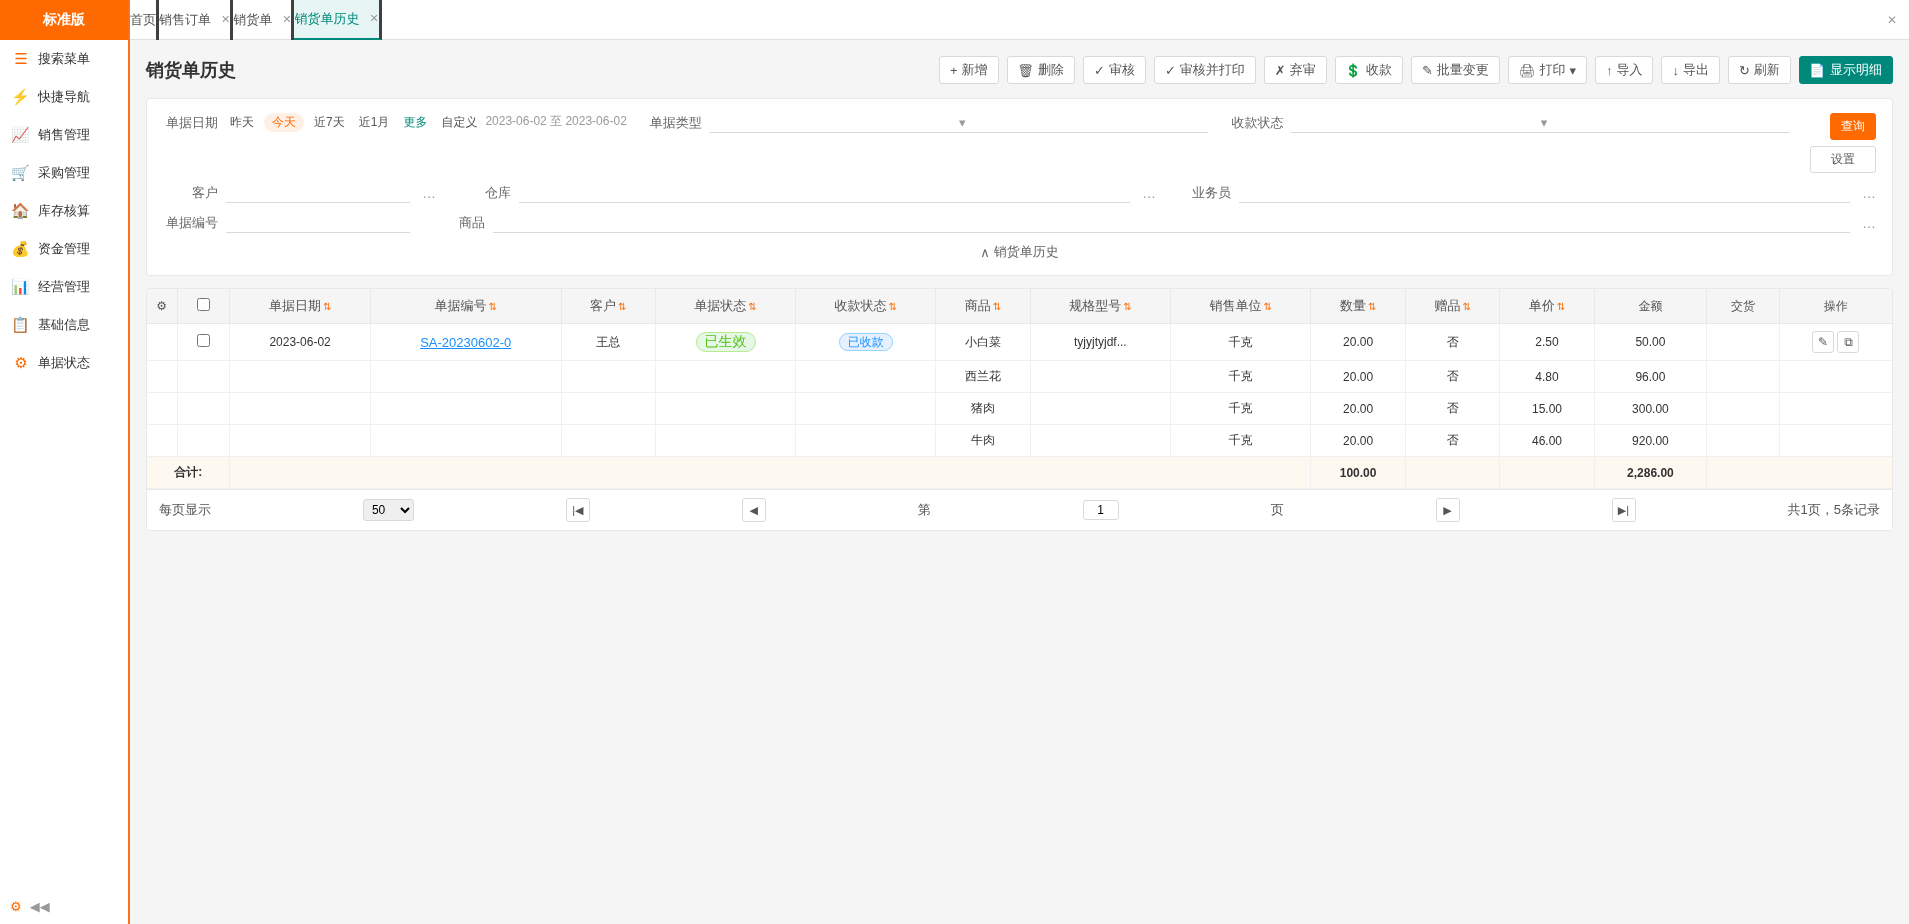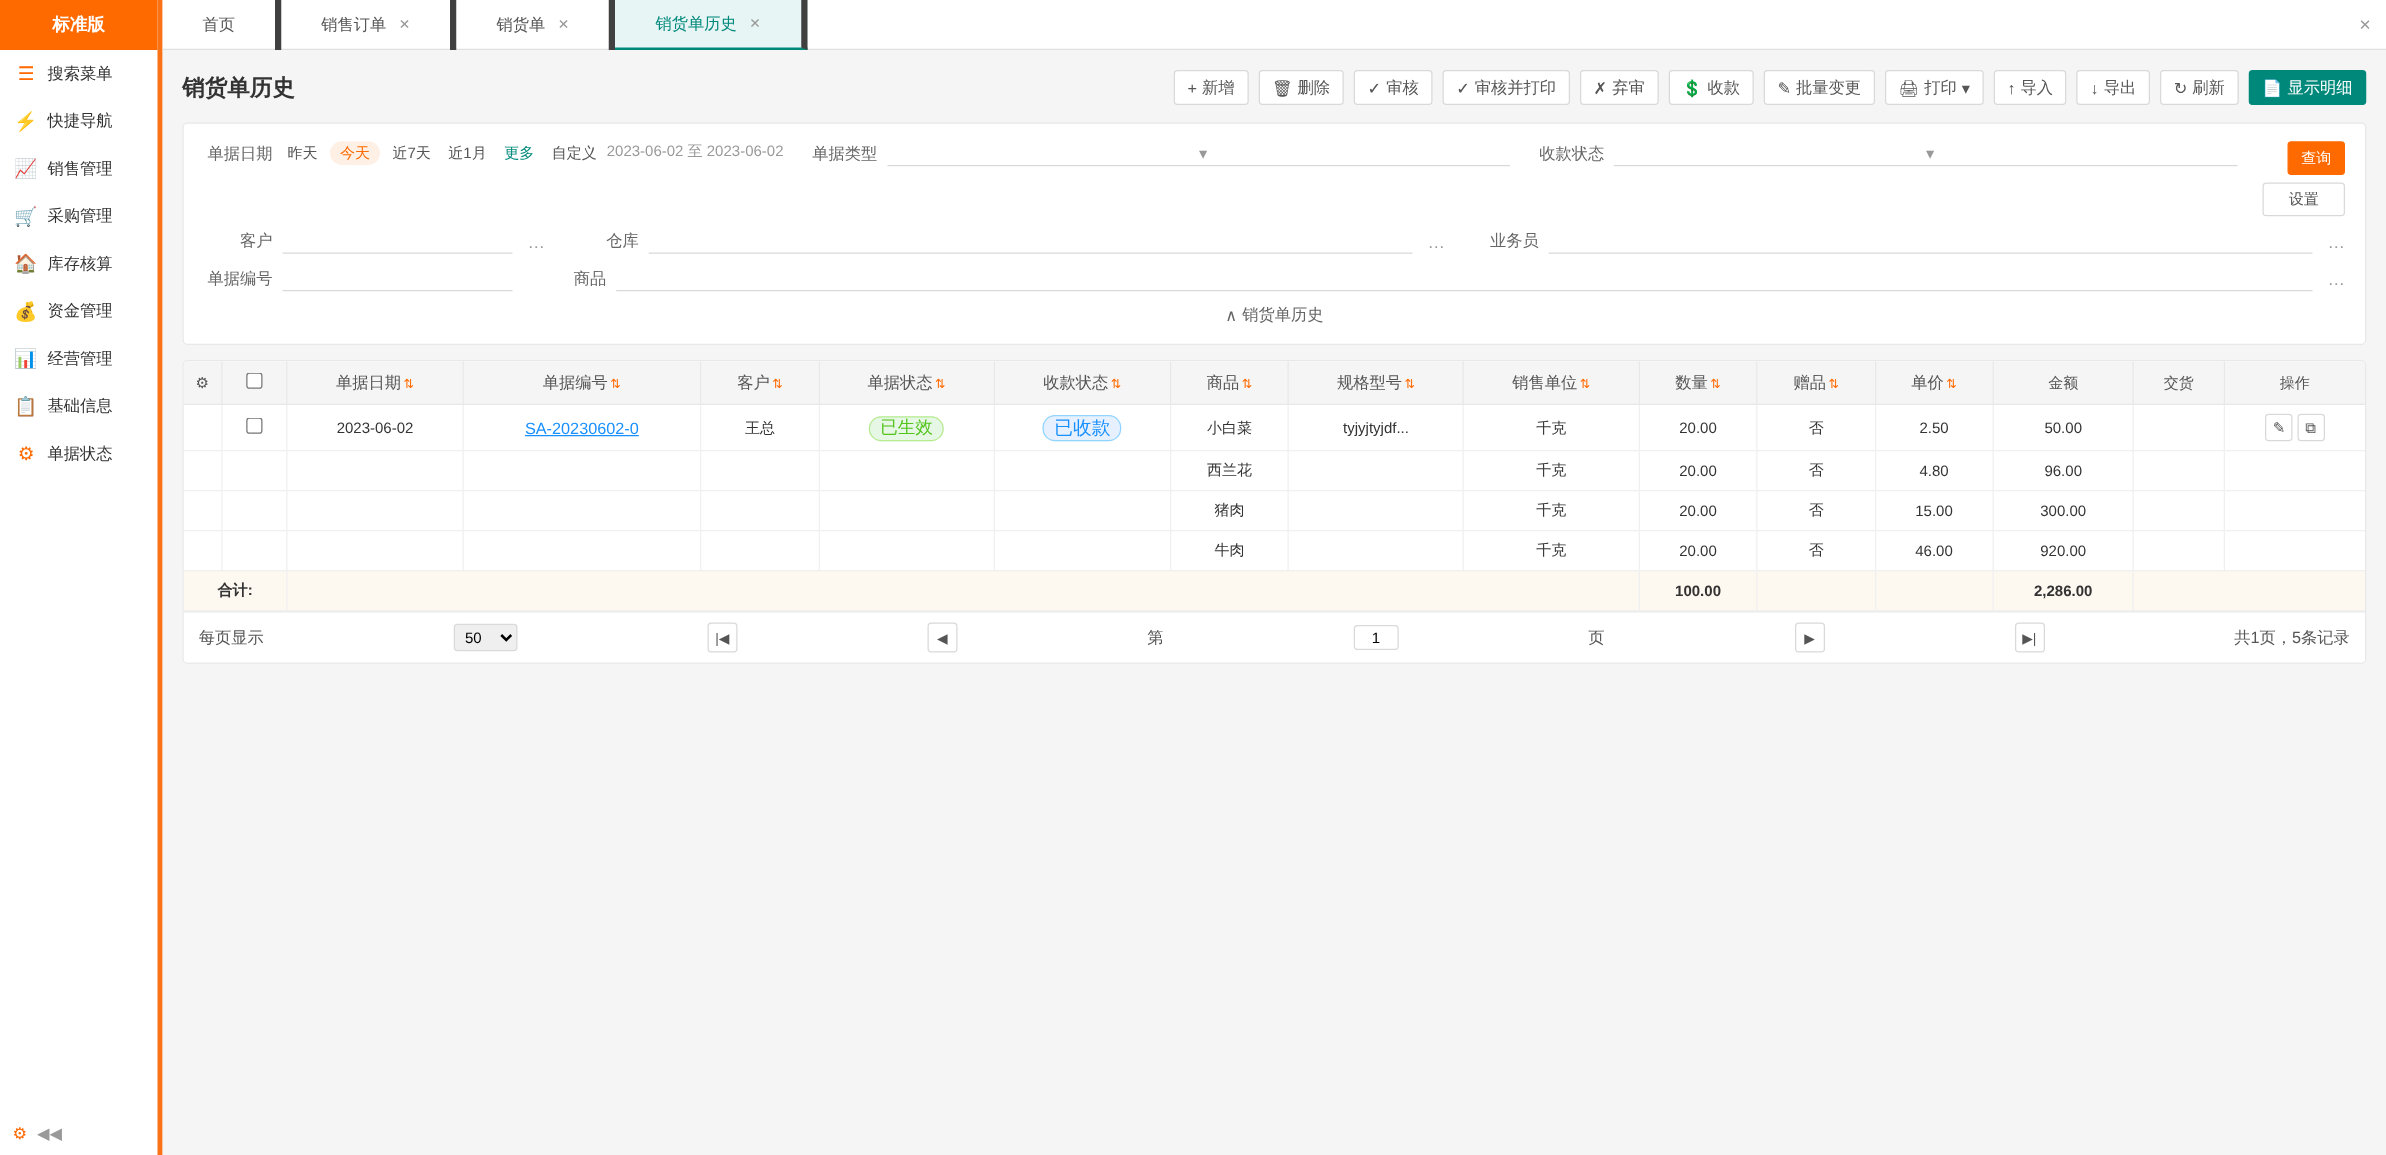--- a/index.html
+++ b/index.html
@@ -1,31 +1,31 @@
 <!DOCTYPE html>
 <html><head>
   <meta charset="utf-8">
   <style>
     * { box-sizing: border-box; margin: 0; padding: 0; font-family: 'Microsoft YaHei', Arial, sans-serif; font-size: 13px; }
     body { display: flex; height: 924px; overflow: hidden; background: #f5f5f5; }
 
     
-    .sidebar { width: 130px; background: #fff; border-right: 4px solid #f97316; display: flex; flex-direction: column; flex-shrink: 0; }
+    .sidebar { width: 130px; background: #fff; border-right: 2px solid #f97316; display: flex; flex-direction: column; flex-shrink: 0; }
     .sidebar-logo { height: 40px; background: #ff6a00; display: flex; align-items: center; justify-content: center; color: #fff; font-size: 14px; font-weight: bold; }
     .sidebar-item { display: flex; align-items: center; padding: 10px 12px; cursor: pointer; color: #333; gap: 8px; }
     .sidebar-item .icon { width: 18px; height: 18px; display: flex; align-items: center; justify-content: center; color: #ff6a00; font-size: 15px; }
     .sidebar-item .label { font-size: 13px; }
     .sidebar-bottom { margin-top: auto; padding: 10px; display: flex; gap: 8px; }
 
     
     .main { flex: 1; display: flex; flex-direction: column; overflow: hidden; }
 
     
     .tabs { display: flex; align-items: center; background: #fff; border-bottom: 1px solid #e0e0e0; height: 40px; padding-left: 0; }
-    .tab { padding: 0 32px; height: 40px; display: flex; align-items: center; cursor: pointer; font-size: 13px; color: #555; border-right: 5px solid #404040; gap: 6px; }
+    .tab { padding: 0 0; height: 40px; display: flex; align-items: center; cursor: pointer; font-size: 13px; color: #555; border-right: 3px solid #404040; gap: 6px; }
     .tab.active { background: #e8f5f5; color: #00897b; border-bottom: 2px solid #00897b; }
     .tab .close-btn { font-size: 11px; color: #999; cursor: pointer; margin-left: 4px; }
     .tabs-close-all { margin-left: auto; padding: 0 12px; cursor: pointer; color: #999; font-size: 12px; }
 
     
     .content { flex: 1; padding: 16px; overflow-y: auto; background: #f5f5f5; }
 
     
     .page-header { display: flex; align-items: center; justify-content: space-between; margin-bottom: 14px; }
     .page-title { font-size: 18px; font-weight: bold; color: #333; }
@@ -54,21 +54,21 @@
     
     .table-wrap { background: #fff; border: 1px solid #e8e8e8; border-radius: 4px; overflow: auto; }
     table { width: 100%; border-collapse: collapse; }
     thead tr { background: #f5f5f5; }
     th { padding: 8px 8px; border-bottom: 1px solid #e8e8e8; border-right: 1px solid #e8e8e8; text-align: center; color: #555; font-weight: normal; font-size: 12px; white-space: nowrap; }
     th:last-child { border-right: none; }
     td { padding: 7px 8px; border-bottom: 1px solid #f0f0f0; border-right: 1px solid #f0f0f0; text-align: center; color: #333; font-size: 12px; white-space: nowrap; }
     td:last-child { border-right: none; }
     .sort-icon { font-size: 10px; color: #ff6a00; margin-left: 2px; }
     .badge-green { background: #e6f7e6; color: #52c41a; border: 1px solid #b7eb8f; border-radius: 10px; padding: 1px 8px; font-size: 14px; font-family: Liberation Mono, monospace; }
-    .badge-blue { background: #e6f0ff; color: #1890ff; border: 1px solid #91d5ff; border-radius: 10px; padding: 1px 8px; font-size: 15px; }
+    .badge-blue { background: #e6f0ff; color: #1890ff; border: 1px solid #91d5ff; border-radius: 10px; padding: 1px 8px; font-size: 12px; }
     .link-text { color: #1890ff; cursor: pointer; text-decoration: underline; }
     .action-btn { display: inline-flex; align-items: center; justify-content: center; width: 22px; height: 22px; border: 1px solid #d9d9d9; border-radius: 3px; cursor: pointer; color: #555; font-size: 12px; }
     .gear-icon-th { width: 30px; }
 
     
     .summary-row td { background: #fdf8f0; font-weight: bold; }
 
     
     .table-footer { display: flex; align-items: center; justify-content: space-between; padding: 8px 12px; gap: 8px; font-size: 12px; color: #555; border-top: 1px solid #e8e8e8; background: #fff; }
     .pagination-btn { width: 24px; height: 24px; border: 1px solid #d9d9d9; background: #fff; cursor: pointer; display: flex; align-items: center; justify-content: center; border-radius: 3px; font-size: 11px; color: #555; }

